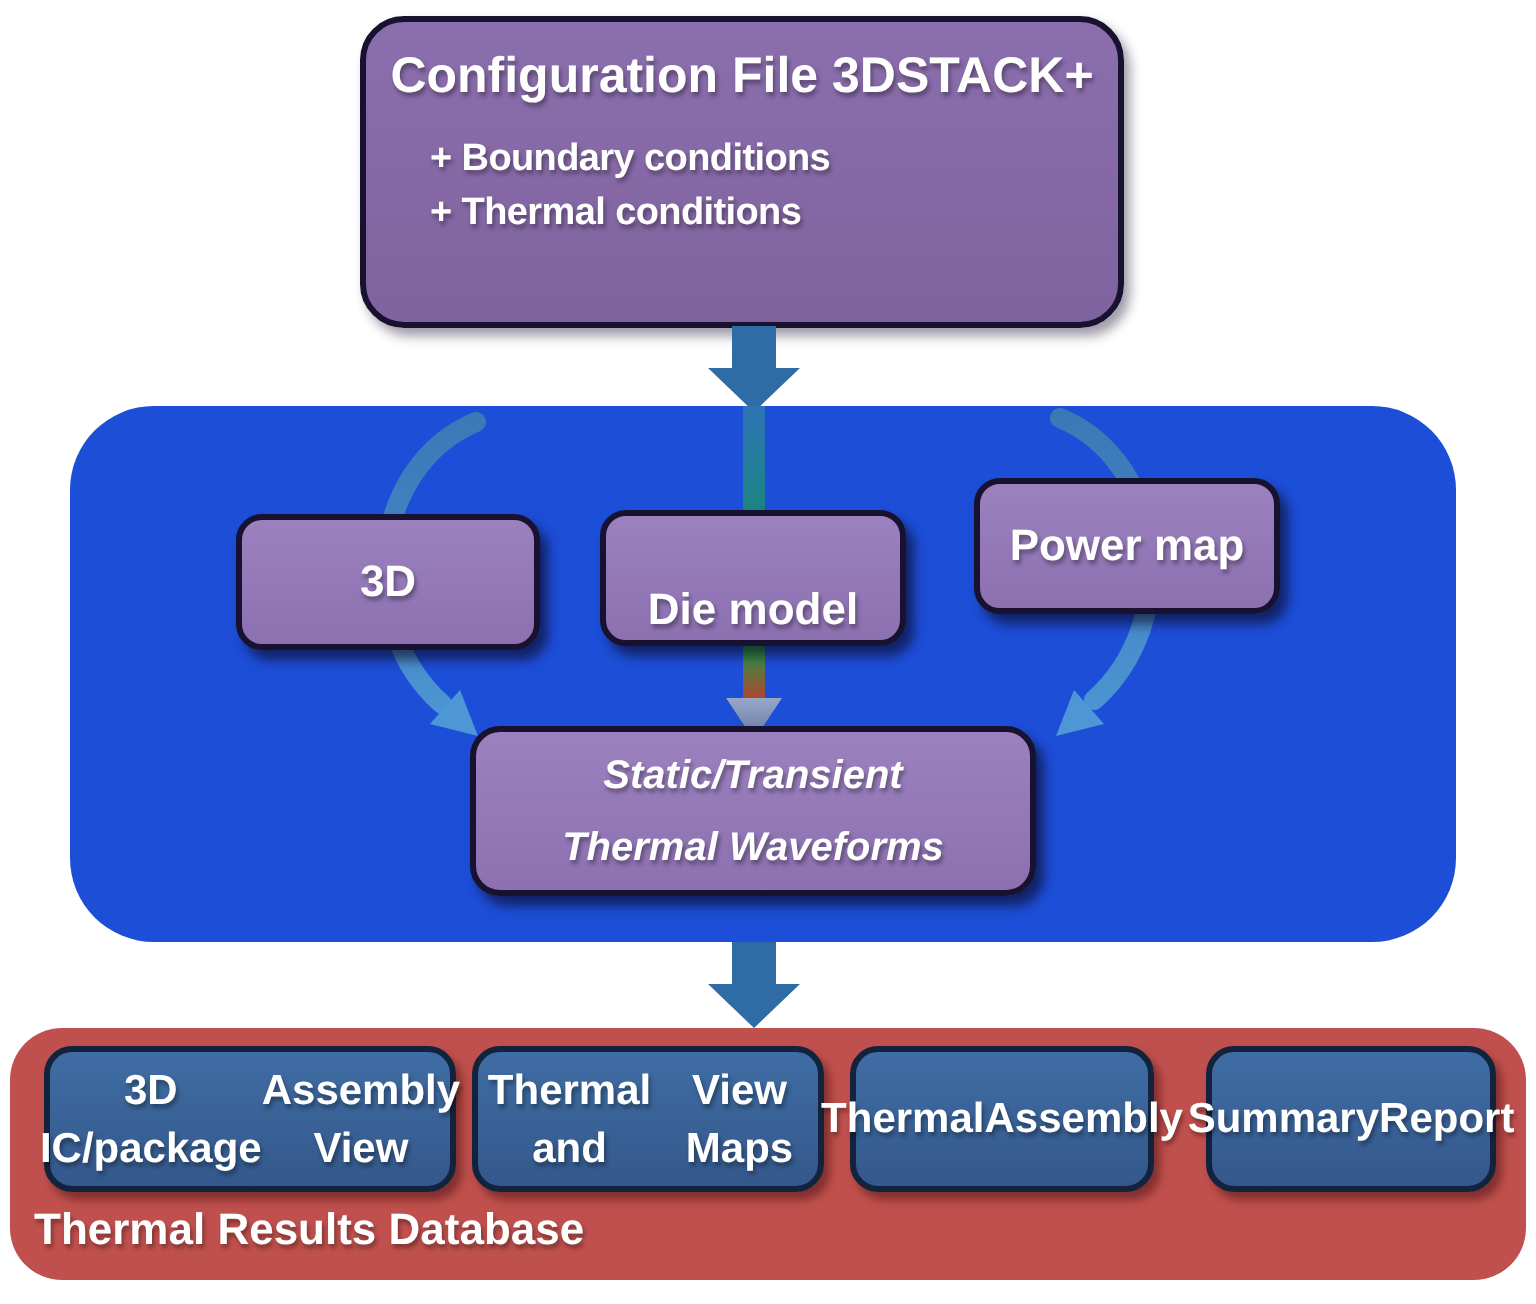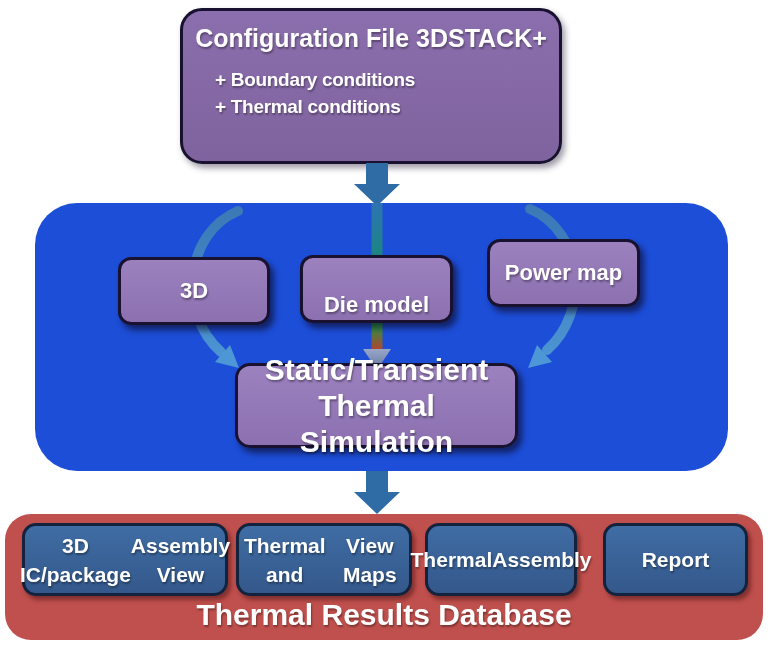--- a/index.html
+++ b/index.html
@@ -44,21 +44,21 @@
     border:3px solid #181230;border-radius:13px;
     font-size:22px;line-height:30px;text-align:center;
     box-shadow:4px 5px 6px rgba(10,5,25,.6);
     text-shadow:1px 2px 2px rgba(0,0,0,.35);
   }
   .box-3d{left:83px;top:54px;width:152px;height:68px;}
   .box-die{left:265px;top:52px;width:153px;height:68px;justify-content:flex-end;}
   .box-power{left:452px;top:36px;width:153px;height:68px;align-items:center;}
   .static-box{
     left:200px;top:160px;width:283px;height:85px;border-radius:15px;
-    font-size:30px;line-height:36px;
+    font-size:20px;line-height:36px;font-style:italic;
   }
 
   
   .results-container{
     position:absolute;left:5px;top:514px;width:758px;height:126px;
     background:#C0504D;border-radius:26px;
   }
   .result-box{
     position:absolute;top:9px;height:73px;
     display:flex;flex-direction:row;align-items:center;justify-content:center;
@@ -66,23 +66,24 @@
     border:3px solid #14233D;border-radius:14px;
     font-size:21px;line-height:29px;text-align:center;
     box-shadow:3px 4px 4px rgba(70,15,15,.5);
     text-shadow:1px 2px 2px rgba(0,0,0,.35);
   }
   .rb1{left:17px;width:206px;}
   .rb2{left:231px;width:176px;}
   .rb3{left:420px;width:152px;}
   .rb4{left:598px;width:145px;}
   .results-label{
-    position:absolute;left:0;right:0;top:88px;text-align:center;
-    font-size:30px;line-height:26px;
+    position:absolute;left:0;right:0;top:88px;text-align:left;
+    font-size:22px;line-height:26px;
     text-shadow:1px 2px 2px rgba(0,0,0,.35);
+    padding-left:12px;
   }
 </style>
 </head>
 <body>
 
 <div class="canvas">
 
   <div class="config-box">
     <div class="config-title">Configuration File 3DSTACK+</div>
     <div class="config-bullets">
@@ -141,21 +142,21 @@
     <div class="sim-box box-die">
       <div>Die model</div>
     </div>
 
     <div class="sim-box box-power">
       <div>Power map</div>
     </div>
 
     <div class="sim-box static-box">
       <div>Static/Transient</div>
-      <div>Thermal Simulation</div>
+      <div>Thermal Waveforms</div>
     </div>
   </div>
 
   <svg class="block-arrow arrow-bottom" viewBox="0 0 46 44">
     <polygon points="12,0 34,0 34,21 46,21 23,43 0,21 12,21" fill="#2F6BA5"></polygon>
   </svg>
 
   <div class="results-container">
 
     <div class="result-box rb1">
@@ -167,19 +168,20 @@
       <div>Thermal and</div>
       <div>View Maps</div>
     </div>
 
     <div class="result-box rb3">
       <div>Thermal</div>
       <div>Assembly</div>
     </div>
 
     <div class="result-box rb4">
+      <div>Summary</div>
       <div>Report</div>
     </div>
 
     <div class="results-label">Thermal Results Database</div>
   </div>
 
 </div>
 
 </body></html>

